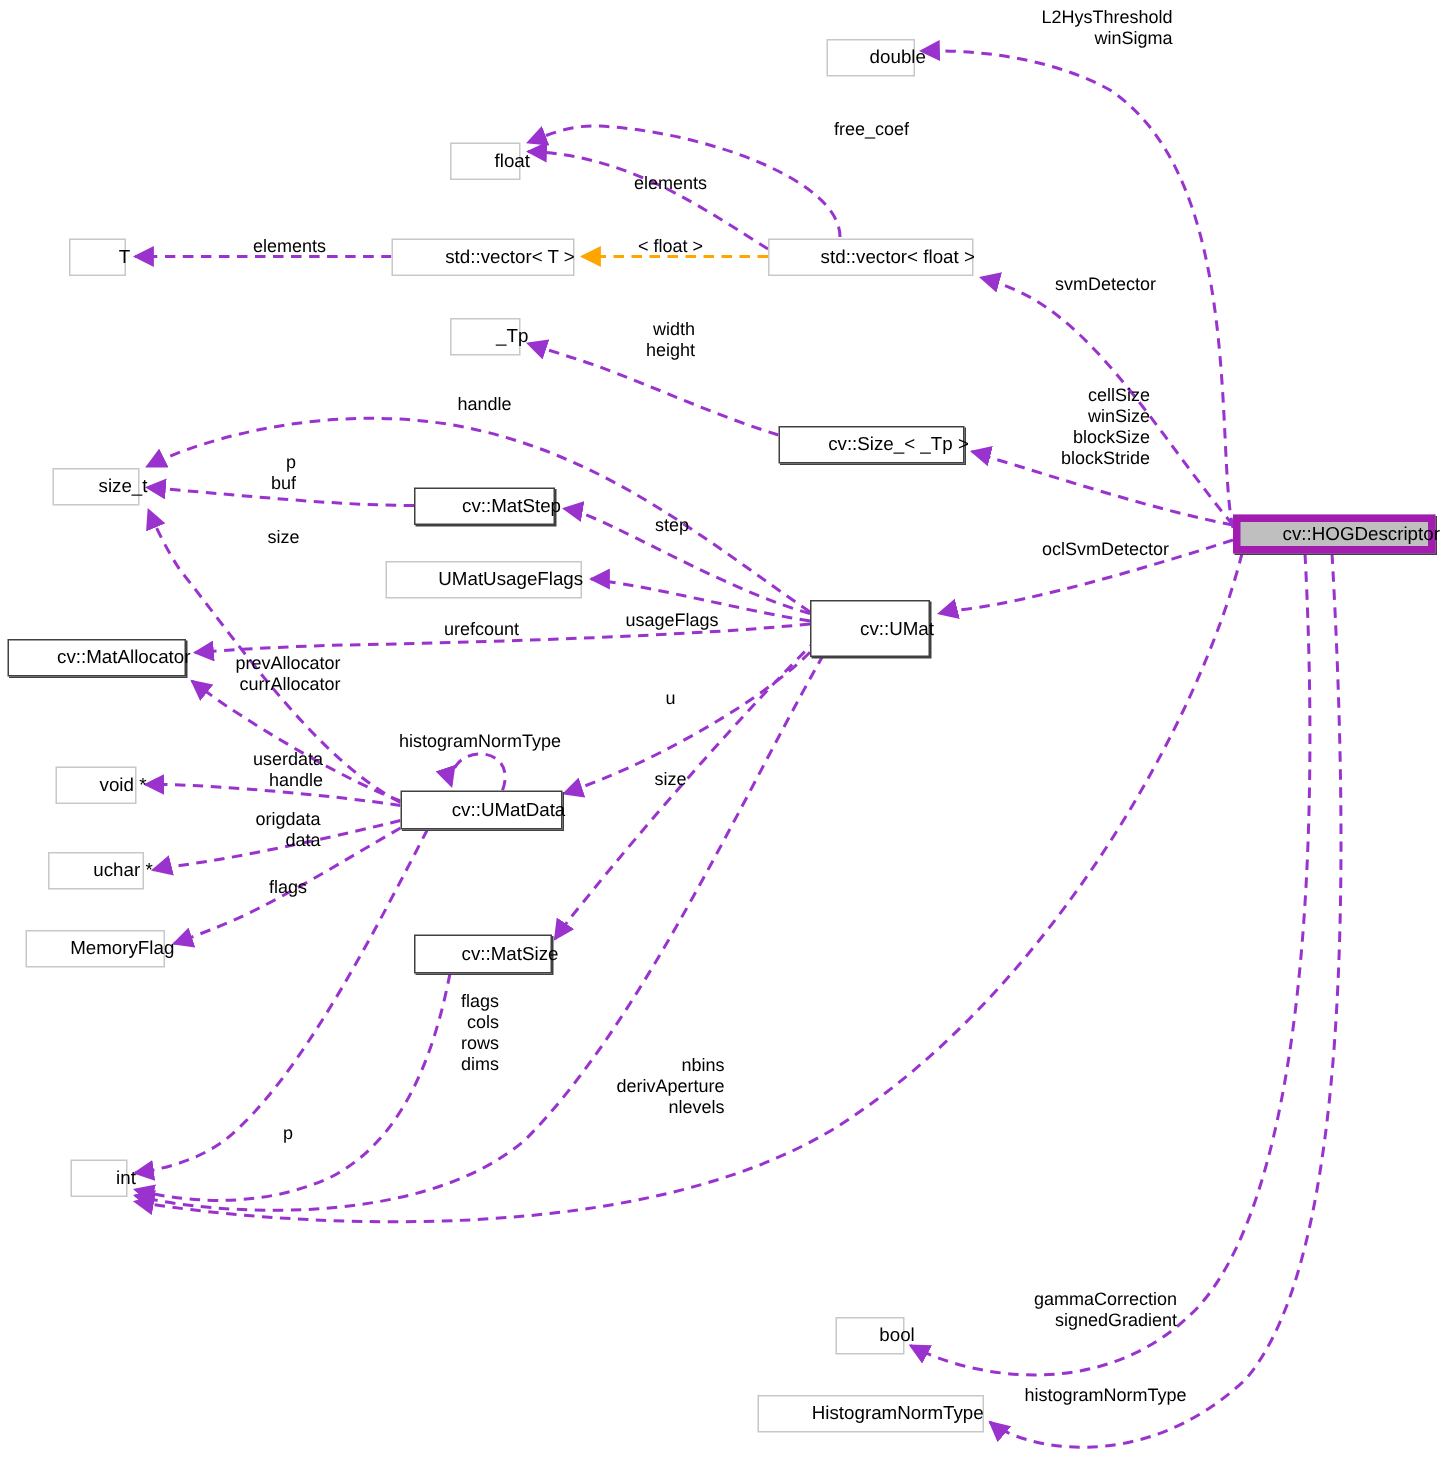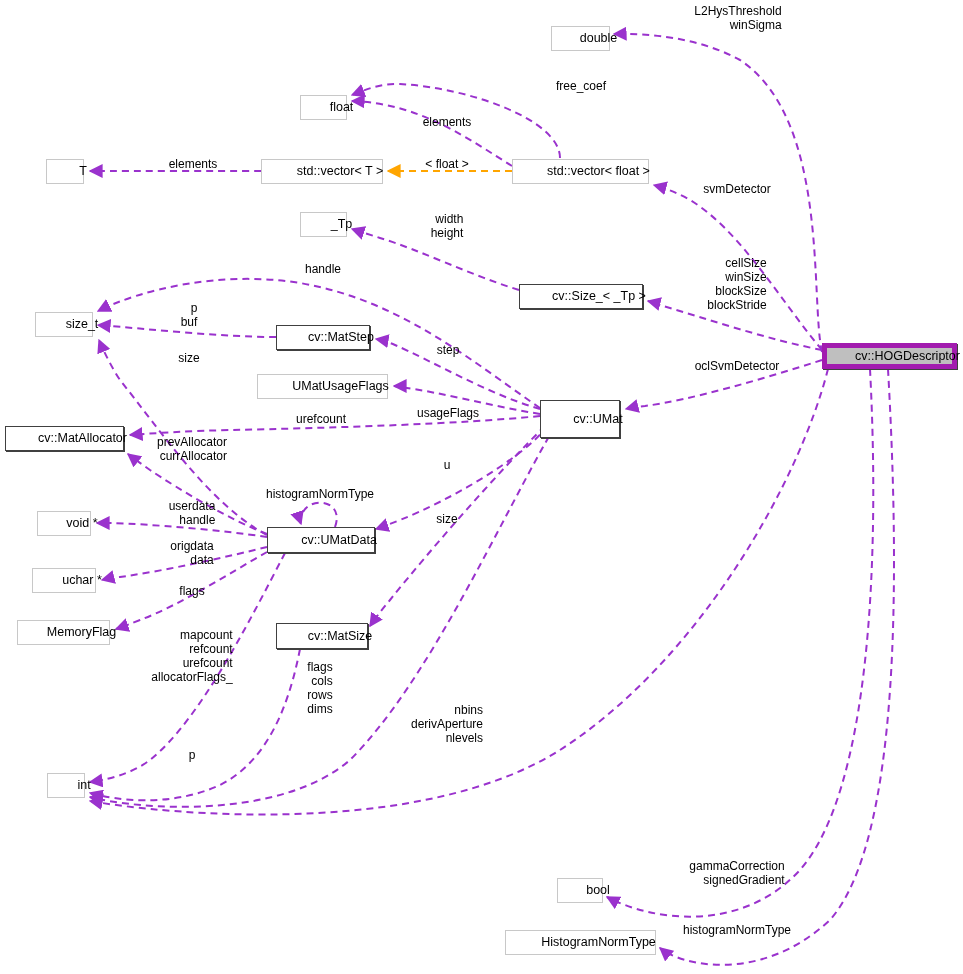--- a/index.html
+++ b/index.html
@@ -136,24 +136,20 @@
   <div class="elabel" style="left:192px;top:435px;">prevAllocator
 currAllocator</div>
   <div class="elabel" style="left:447px;top:458px;">u</div>
   <div class="elabel" style="left:320px;top:487px;">histogramNormType</div>
   <div class="elabel" style="left:192px;top:499px;">userdata
 handle</div>
   <div class="elabel" style="left:447px;top:512px;">size</div>
   <div class="elabel" style="left:192px;top:539px;">origdata
 data</div>
   <div class="elabel" style="left:192px;top:584px;">flags</div>
-  <div class="elabel" style="left:192px;top:628px;">mapcount
-refcount
-urefcount
-allocatorFlags_</div>
   <div class="elabel" style="left:320px;top:660px;">flags
 cols
 rows
 dims</div>
   <div class="elabel" style="left:447px;top:703px;">nbins
 derivAperture
 nlevels</div>
   <div class="elabel" style="left:192px;top:748px;">p</div>
   <div class="elabel" style="left:737px;top:859px;">gammaCorrection
 signedGradient</div>

